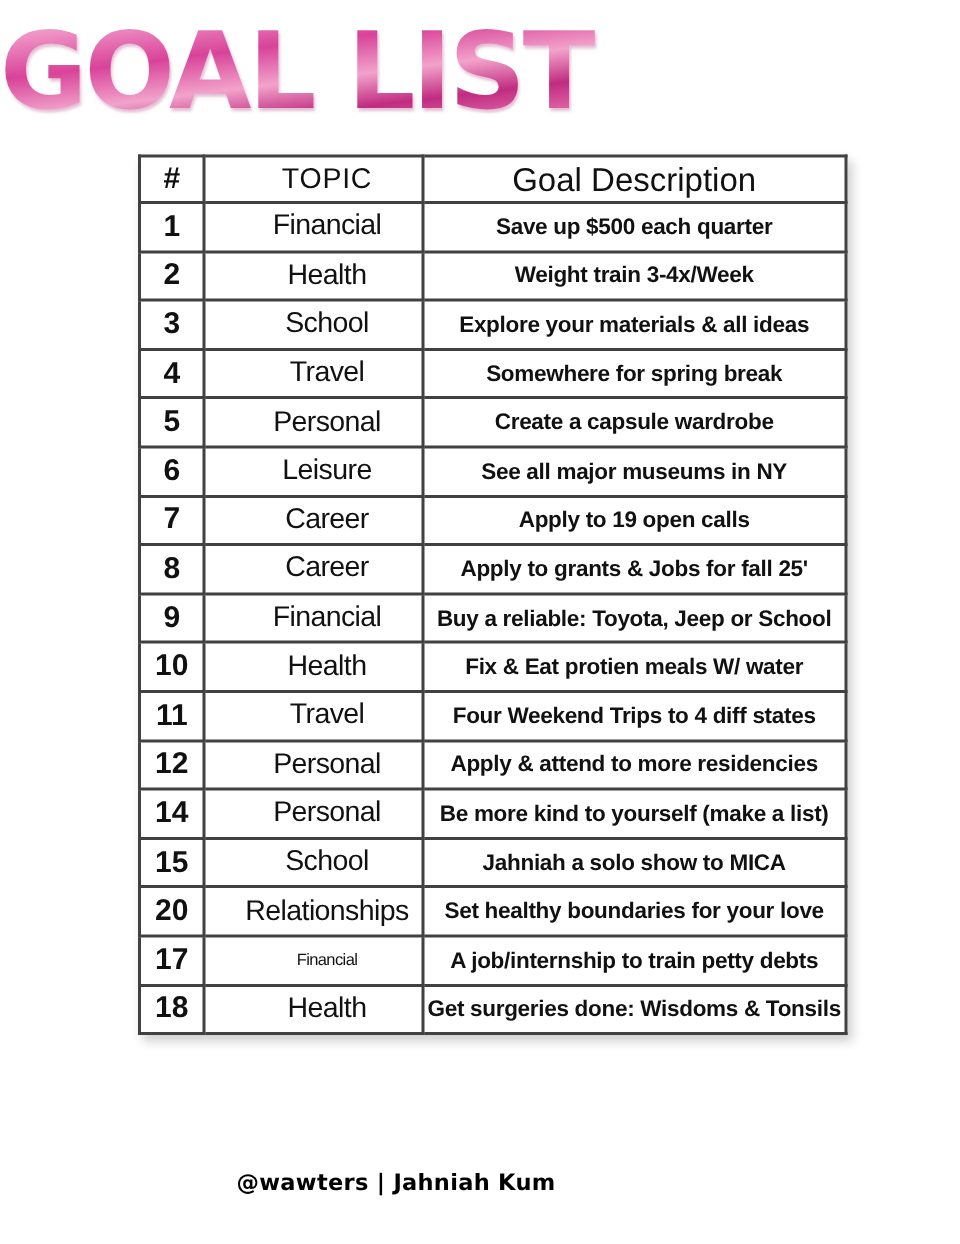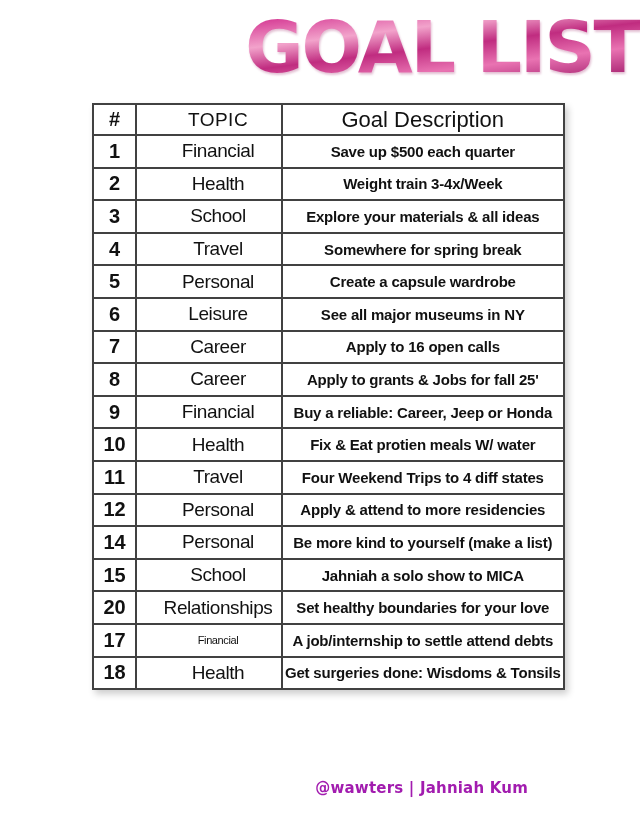--- a/index.html
+++ b/index.html
@@ -12,21 +12,21 @@
     position: relative;
   }
   .page { position: absolute; inset: 0; }
 
   
   .title {
     position: absolute;
     top: 2px; left: 0;
     width: 640px;
     margin: 0;
-    text-align: right;
+    text-align: left;
     font-family: "DejaVu Sans", sans-serif;
     font-weight: bold;
     font-size: 71px;
     line-height: 92px;
     letter-spacing: -2px;
     background: linear-gradient(173deg,
       #f6c6de 3%, #ee8ec2 15%, #d84399 30%, #f2a3cb 45%,
       #c02c80 58%, #e973b2 72%, #a82472 88%, #d6559f 100%);
     -webkit-background-clip: text;
     background-clip: text;
@@ -70,25 +70,25 @@
 
   
   tbody tr:nth-child(16) td.c-topic { font-size: 11px; }
   tbody tr:nth-child(18) td.c-topic { font-size: 16px; }
 
   
   .footer {
     position: absolute;
     top: 779px; left: 0;
     width: 528px;
-    text-align: right;
+    text-align: center;
     font-family: "DejaVu Sans", sans-serif;
     font-weight: 700;
     font-size: 15px;
-    color: #a21caf;
+    color: #000000;
     letter-spacing: 0.2px;
   }
 </style>
 </head>
 <body>
 
 <div class="page">
 
   <h1 class="title">GOAL LIST</h1>
 
@@ -134,33 +134,33 @@
 
   <tr class="goal-row">
     <td class="c-num">6</td>
     <td class="c-topic">Leisure</td>
     <td class="c-desc">See all major museums in NY</td>
   </tr>
 
   <tr class="goal-row">
     <td class="c-num">7</td>
     <td class="c-topic">Career</td>
-    <td class="c-desc">Apply to 16 open calls</td>
+    <td class="c-desc">Apply to 19 open calls</td>
   </tr>
 
   <tr class="goal-row">
     <td class="c-num">8</td>
     <td class="c-topic">Career</td>
     <td class="c-desc">Apply to grants &amp; Jobs for fall 25'</td>
   </tr>
 
   <tr class="goal-row">
     <td class="c-num">9</td>
     <td class="c-topic">Financial</td>
-    <td class="c-desc">Buy a reliable: Career, Jeep or Honda</td>
+    <td class="c-desc">Buy a reliable: Toyota, Jeep or School</td>
   </tr>
 
   <tr class="goal-row">
     <td class="c-num">10</td>
     <td class="c-topic">Health</td>
     <td class="c-desc">Fix &amp; Eat protien meals W/ water</td>
   </tr>
 
   <tr class="goal-row">
     <td class="c-num">11</td>
@@ -189,21 +189,21 @@
 
   <tr class="goal-row">
     <td class="c-num">20</td>
     <td class="c-topic">Relationships</td>
     <td class="c-desc">Set healthy boundaries for your love</td>
   </tr>
 
   <tr class="goal-row">
     <td class="c-num">17</td>
     <td class="c-topic">Financial</td>
-    <td class="c-desc">A job/internship to settle attend debts</td>
+    <td class="c-desc">A job/internship to train petty debts</td>
   </tr>
 
   <tr class="goal-row">
     <td class="c-num">18</td>
     <td class="c-topic">Health</td>
     <td class="c-desc">Get surgeries done: Wisdoms &amp; Tonsils</td>
   </tr>
 </tbody>
     </table>
   </div>

